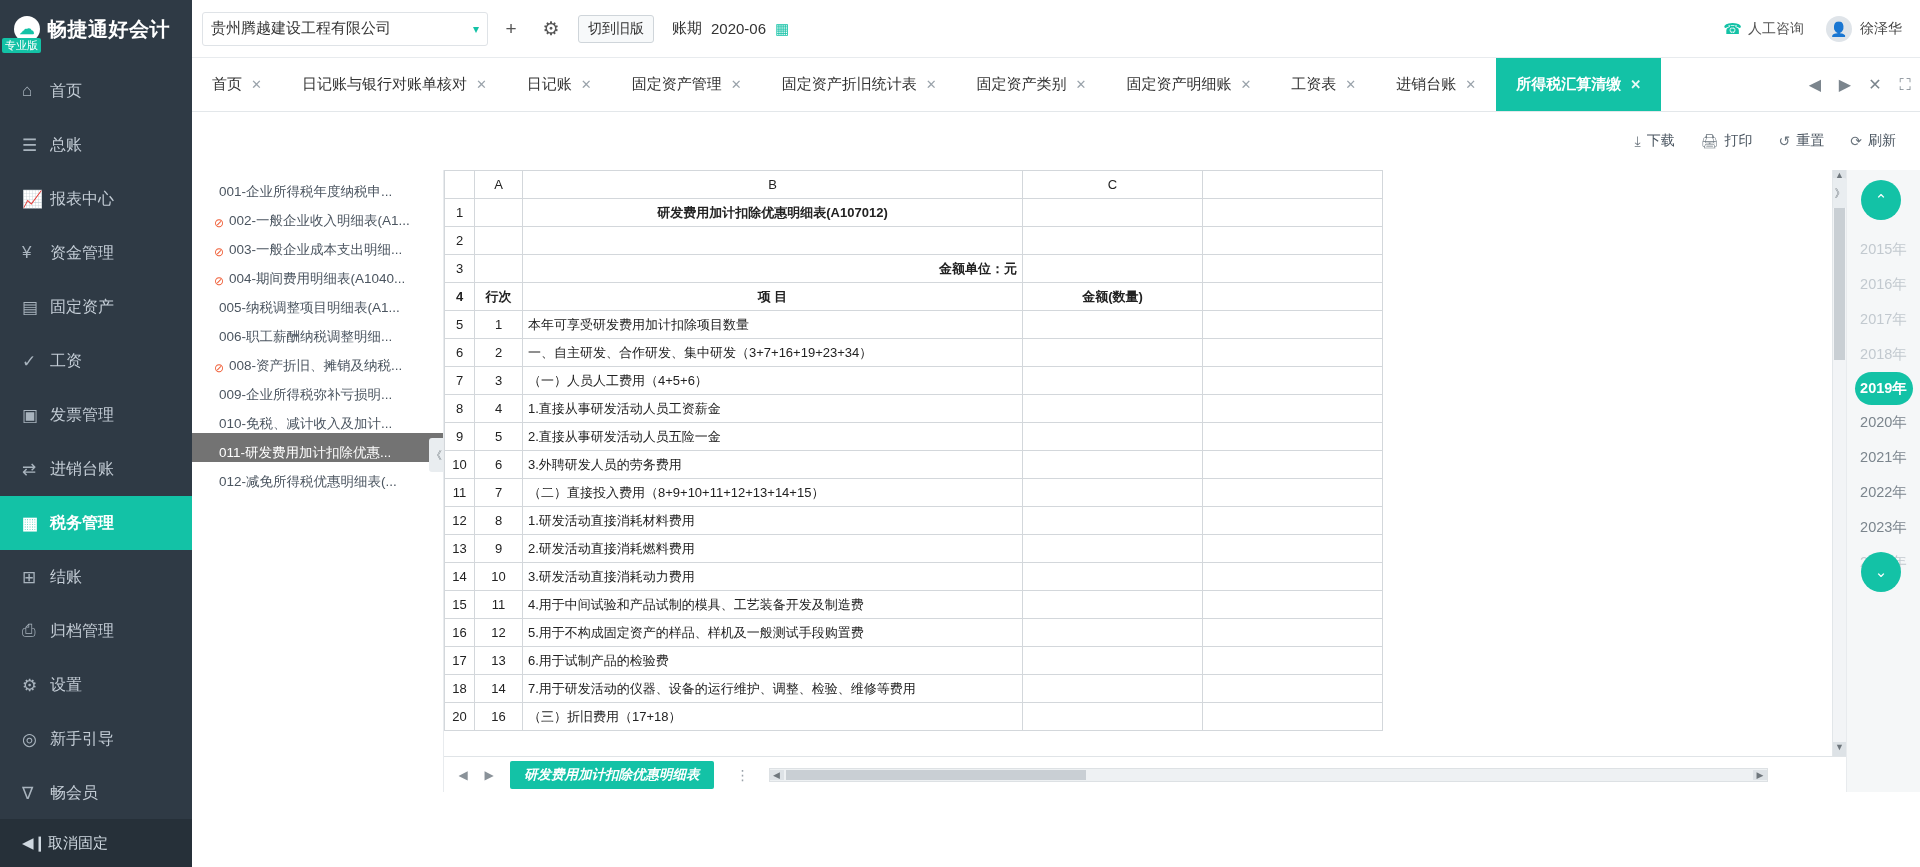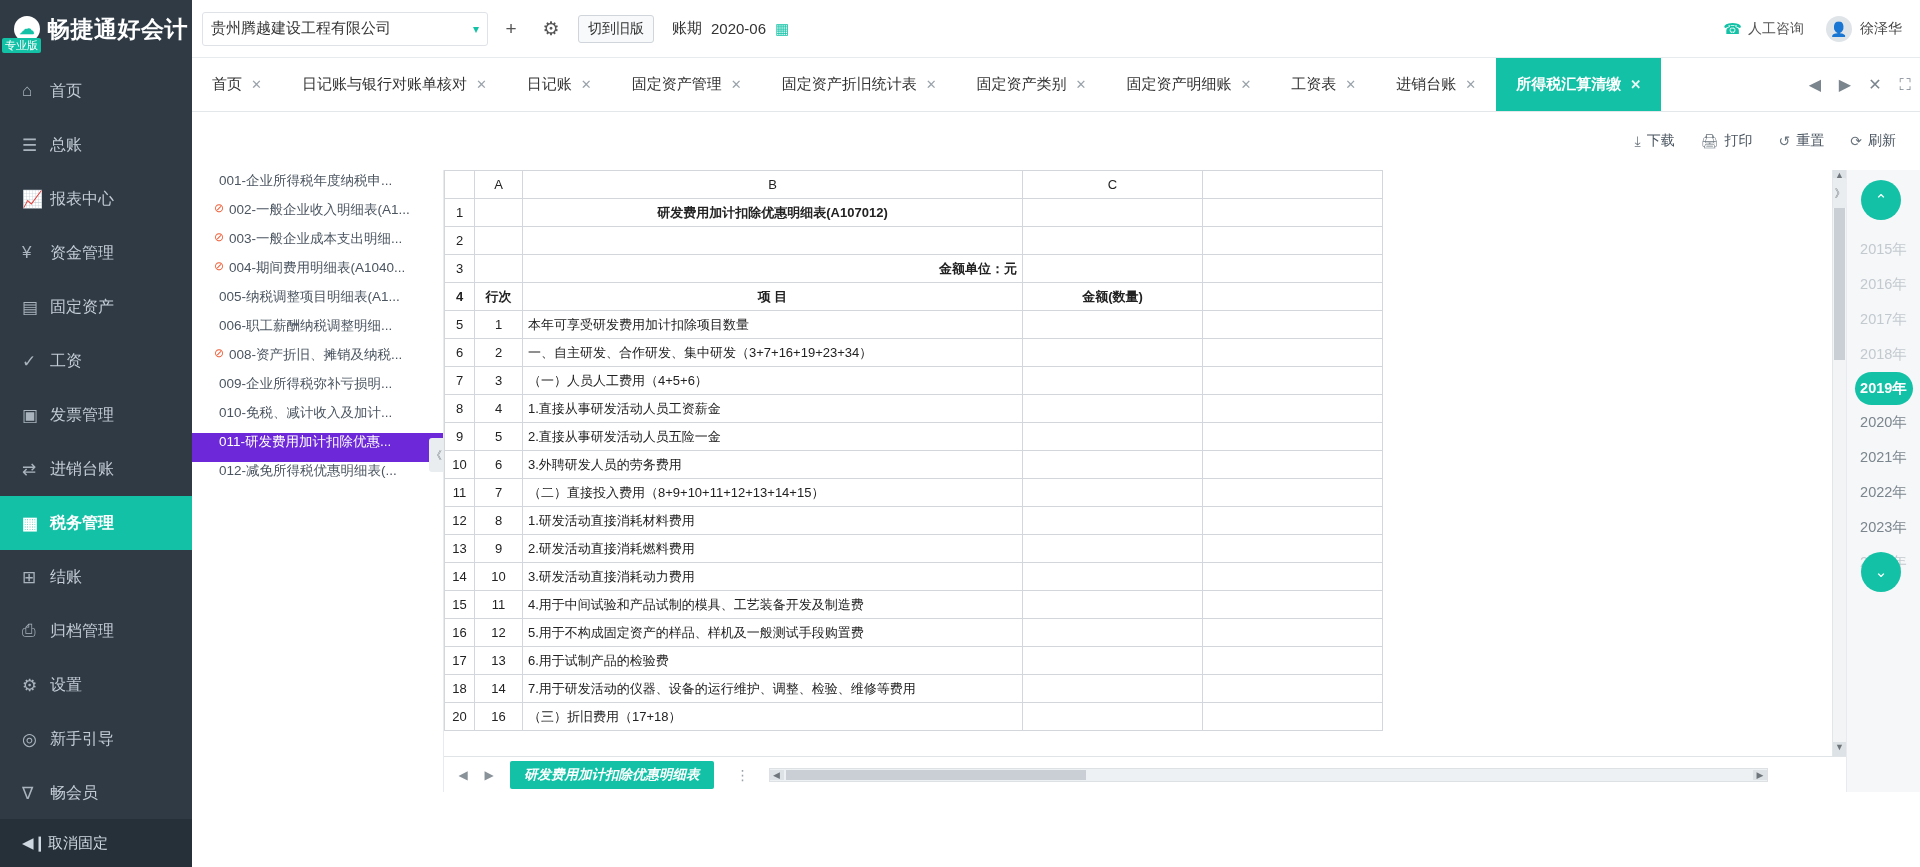--- a/index.html
+++ b/index.html
@@ -27,21 +27,21 @@
     background: #2f3a45;
     position: relative;
   }
   .logo-mark {
     width: 26px; height: 26px; border-radius: 50%;
     background: #ffffff; color: #13c2a6;
     display: flex; align-items: center; justify-content: center;
     font-size: 15px; font-weight: bold;
     margin-right: 7px;
   }
-  .logo-text { font-size: 23px; color: #fff; font-weight: bold; letter-spacing: 0.5px;}
+  .logo-text { font-size: 20px; color: #fff; font-weight: bold; letter-spacing: 0.5px;}
   .logo-sub {
     position: absolute; left: 2px; top: 38px;
     font-size: 11px; color: #fff; background: #13c2a6;
     padding: 0px 3px; border-radius: 2px;
   }
   .nav { margin-top: 6px; }
   .nav-item {
     height: 54px; display: flex; align-items: center;
     padding-left: 22px; font-size: 16px; color: #c3ccd5;
     cursor: pointer;
@@ -138,26 +138,26 @@
   
   .content { display: flex; height: 622px; position: relative; }
 
   
   .tree {
     width: 252px; flex: 0 0 252px; background: #fff;
     border-right: 1px solid #e8ebee; padding-top: 2px; position: relative;
     overflow: hidden;
   }
   .tree-item {
-    height: 29px; display: flex; align-items: flex-start; gap: 5px;
+    height: 29px; display: flex; align-items: flex-end; gap: 5px;
     padding-left: 22px; font-size: 13.5px; color: #4b5560; white-space: nowrap;
     cursor: pointer;
   }
   .tree-item .warn { color: #f0623c; font-size: 12px; }
-  .tree-item.selected { background: #6d28d9; color: #fff; }
+  .tree-item.selected { background: #737373; color: #fff; }
   .tree-collapse {
     position: absolute; right: -1px; top: 268px;
     width: 15px; height: 34px; background: #e9edf0; color: #70797f;
     display: flex; align-items: center; justify-content: center;
     font-size: 11px; border-radius: 3px 0 0 3px;
   }
 
   
   .sheet-wrap { flex: 1; position: relative; background: #fff; overflow: hidden; }
   .sheet {

